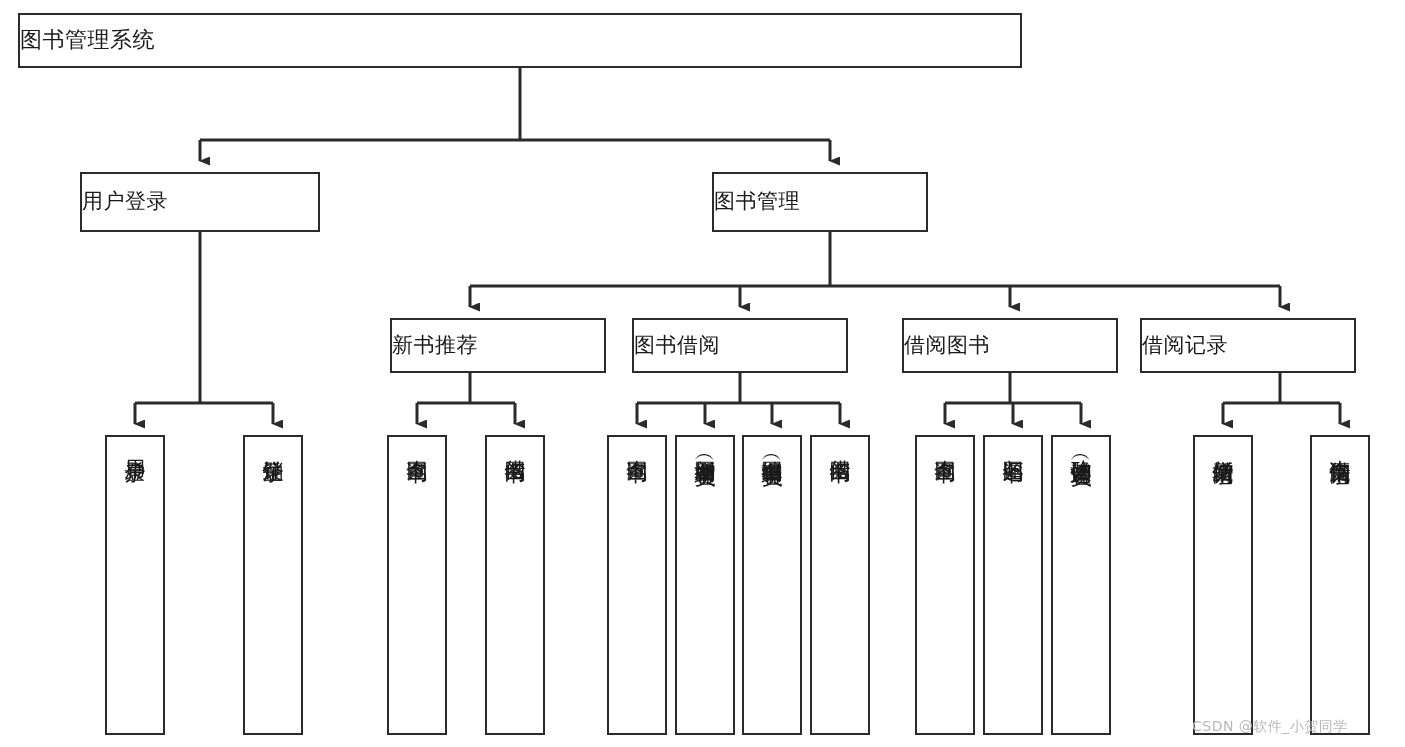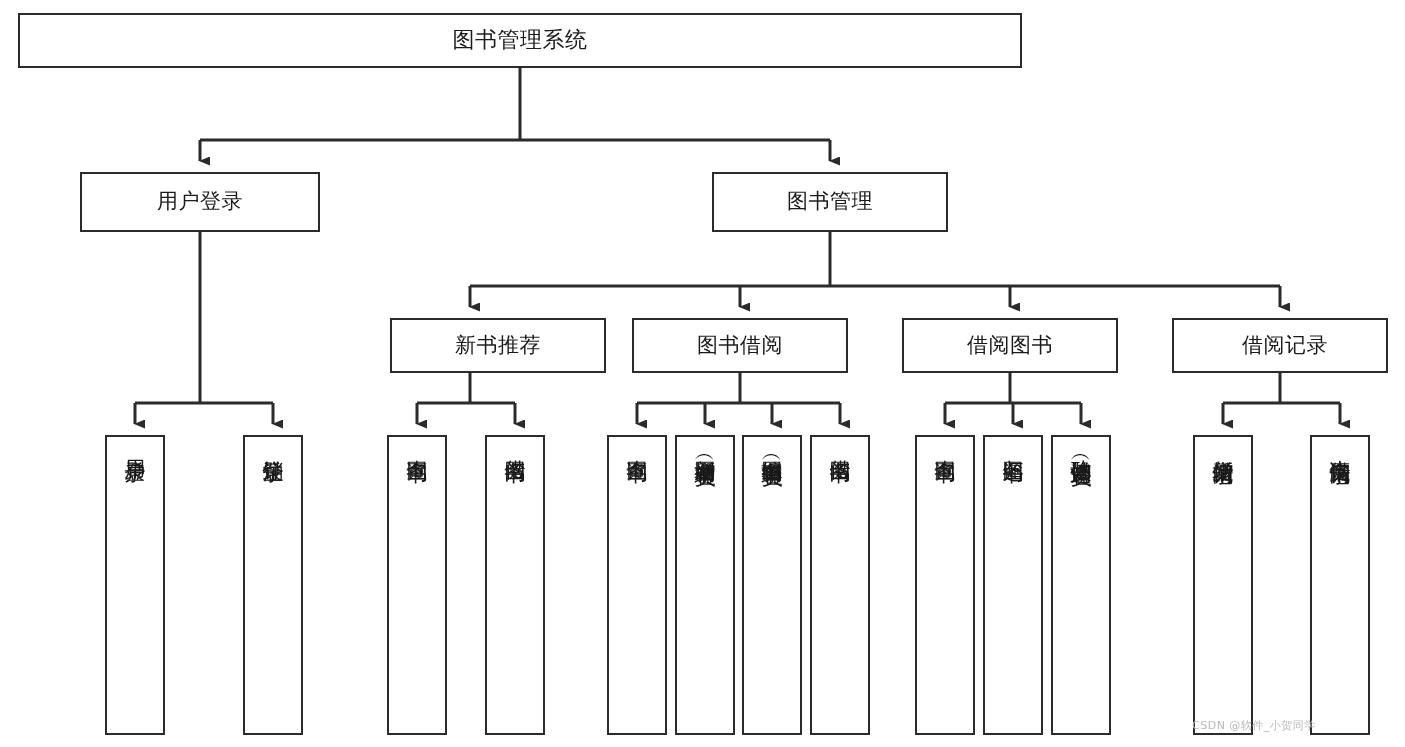--- a/index.html
+++ b/index.html
@@ -26,21 +26,20 @@
     height: 747px;
     pointer-events: none;
   }
   .node {
     position: absolute;
     box-sizing: border-box;
     background: #ffffff;
     border: 2px solid #2b2b2b;
     display: flex;
     align-items: center;
-    justify-content: center;
     color: #1a1a1a;
   }
   .node-label {
     display: block;
     text-align: center;
     line-height: 1.12;
   }
   
   .node.horiz .node-label {
     writing-mode: horizontal-tb;
@@ -59,21 +58,21 @@
   .node.vert .node-label {
     writing-mode: vertical-rl;
     text-orientation: upright;
     font-size: 21px;
     line-height: 1.05;
     letter-spacing: 1px;
     white-space: nowrap;
   }
   .watermark {
     position: absolute;
-    font-size: 11px;
+    font-size: 14px;
     color: #b9b9b9;
     white-space: nowrap;
     letter-spacing: 0.5px;
   }
 </style>
 </head>
 <body>
 
 <div id="diagram-root">
 
@@ -120,34 +119,34 @@
       </g>
   </svg>
 
   <div class="node horiz root" style="left: 18px; top: 13px; width: 1004px; height: 55px;">
     <span class="node-label">图书管理系统</span>
   </div>
 
   <div class="node horiz" style="left: 80px; top: 172px; width: 240px; height: 60px;">
     <span class="node-label">用户登录</span>
   </div>
-  <div class="node horiz" style="left: 712px; top: 172px; width: 236px; height: 60px;">
+  <div class="node horiz" style="left: 712px; top: 172px; width: 216px; height: 60px;">
     <span class="node-label">图书管理</span>
   </div>
 
   <div class="node horiz" style="left: 362px; top: 318px; width: 216px; height: 55px; margin-left: 28px;">
     <span class="node-label">新书推荐</span>
   </div>
   <div class="node horiz" style="left: 632px; top: 318px; width: 216px; height: 55px;">
     <span class="node-label">图书借阅</span>
   </div>
   <div class="node horiz" style="left: 902px; top: 318px; width: 216px; height: 55px;">
     <span class="node-label">借阅图书</span>
   </div>
-  <div class="node horiz" style="left: 1172px; top: 318px; width: 216px; height: 55px; padding-left: 10px;">
+  <div class="node horiz" style="left: 1140px; top: 318px; width: 216px; height: 55px;">
     <span class="node-label">借阅记录</span>
   </div>
 
   <div class="node vert" style="left: 105px; top: 435px; width: 60px; height: 300px;">
     <span class="node-label">用户登录</span>
   </div>
   <div class="node vert" style="left: 243px; top: 435px; width: 60px; height: 300px;">
     <span class="node-label">注销登录</span>
   </div>
   <div class="node vert" style="left: 387px; top: 435px; width: 60px; height: 300px;">

